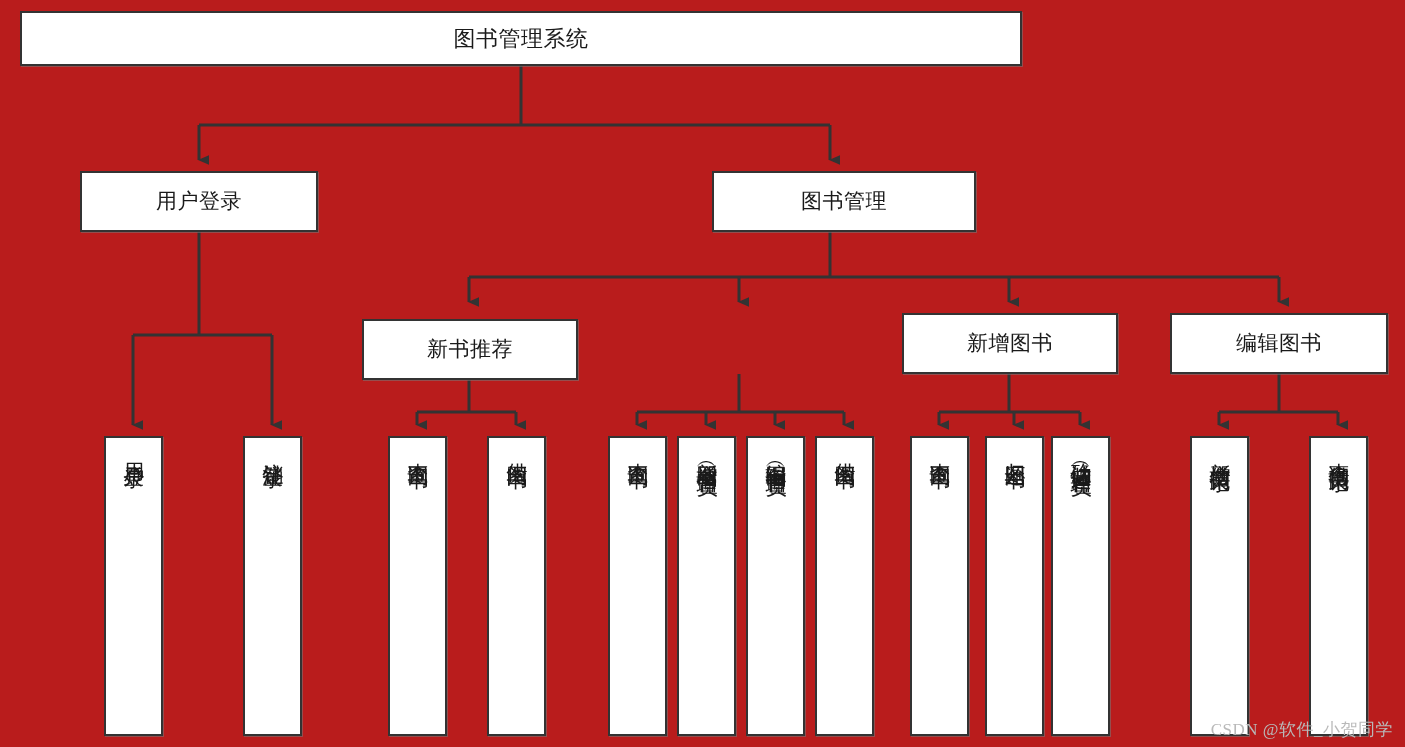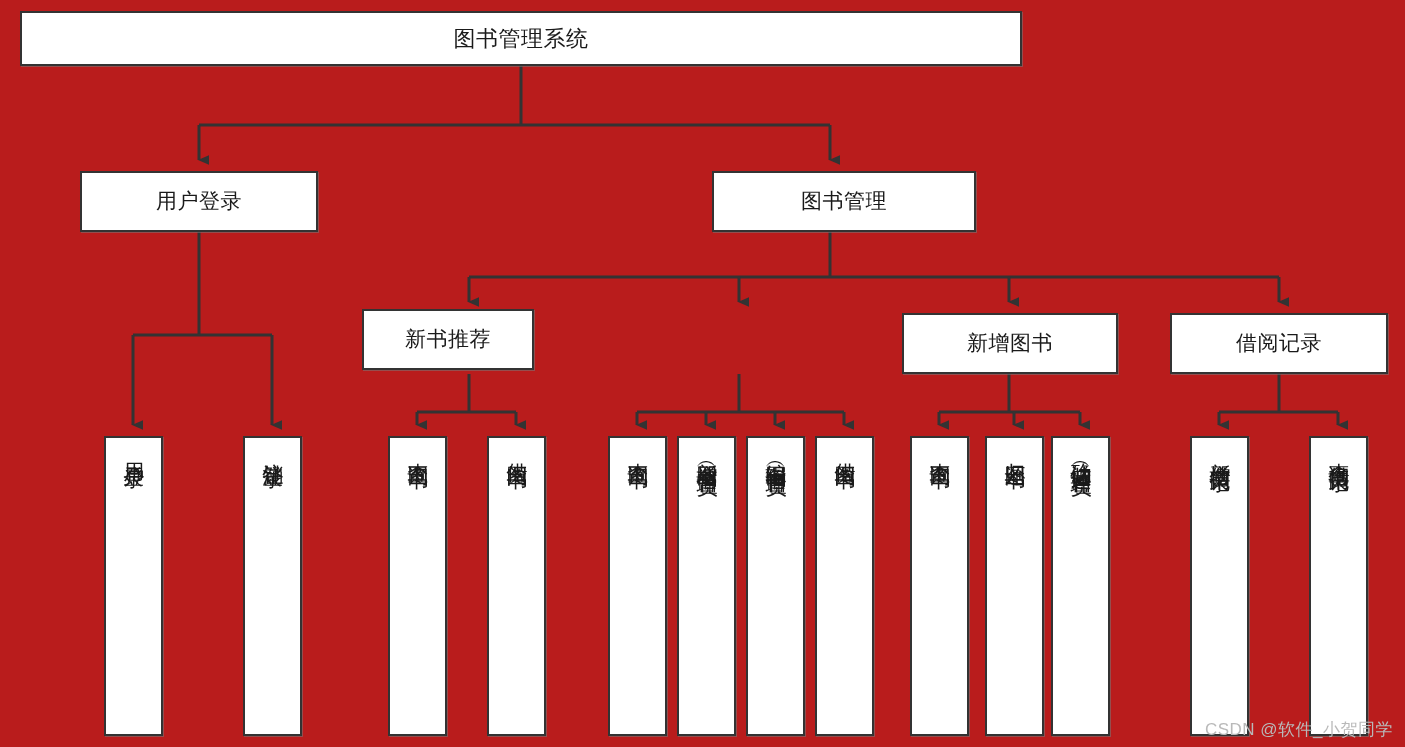--- a/index.html
+++ b/index.html
@@ -61,21 +61,21 @@
   }
   #watermark {
     position: absolute;
     right: 12px;
     bottom: 6px;
     font-size: 17px;
     color: #b9b9b9;
     letter-spacing: 0.5px;
     z-index: 6;
     white-space: nowrap;
-    font-family: Liberation Sans, sans-serif;
+    font-family: Liberation Serif, serif;
   }
 </style>
 </head>
 <body>
 
 <div id="canvas">
 
   <svg id="edges" viewBox="0 0 1405 747" width="1405" height="747" xmlns="http://www.w3.org/2000/svg">
     <defs>
       <marker id="arrow" viewBox="0 0 12 12" refX="6" refY="10.5" markerWidth="12" markerHeight="12" orient="auto-start-reverse" markerUnits="userSpaceOnUse">
@@ -131,28 +131,28 @@
     <span class="label">图书管理系统</span>
   </div>
 
   <div class="node lvl2" style="left: 80px; top: 171px; width: 238px; height: 61px;">
     <span class="label">用户登录</span>
   </div>
   <div class="node lvl2" style="left: 712px; top: 171px; width: 264px; height: 61px;">
     <span class="label">图书管理</span>
   </div>
 
-  <div class="node lvl3" style="left: 362px; top: 309px; width: 172px; height: 61px;">
+  <div class="node lvl3" style="left: 362px; top: 319px; width: 216px; height: 61px;">
     <span class="label">新书推荐</span>
   </div>
   <div class="node lvl3" style="left: 902px; top: 313px; width: 216px; height: 61px;">
     <span class="label">新增图书</span>
   </div>
   <div class="node lvl3" style="left: 1170px; top: 313px; width: 218px; height: 61px;">
-    <span class="label">借阅记录</span>
+    <span class="label">编辑图书</span>
   </div>
 
   <div class="node leaf" style="left: 104px; top: 436px; width: 59px; height: 300px;">
     <span class="label">用户登录</span>
   </div>
   <div class="node leaf" style="left: 243px; top: 436px; width: 59px; height: 300px;">
     <span class="label">注销登录</span>
   </div>
   <div class="node leaf" style="left: 388px; top: 436px; width: 59px; height: 300px;">
     <span class="label">查询图书</span>

